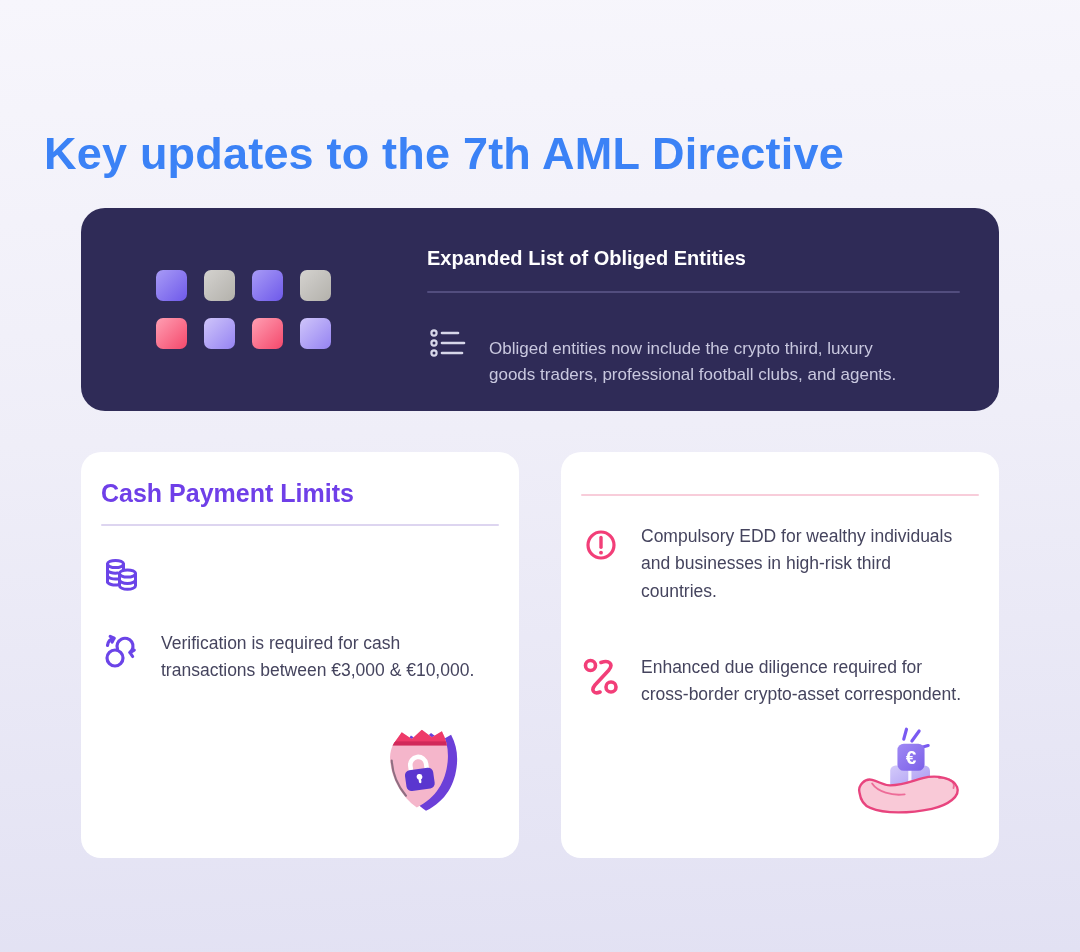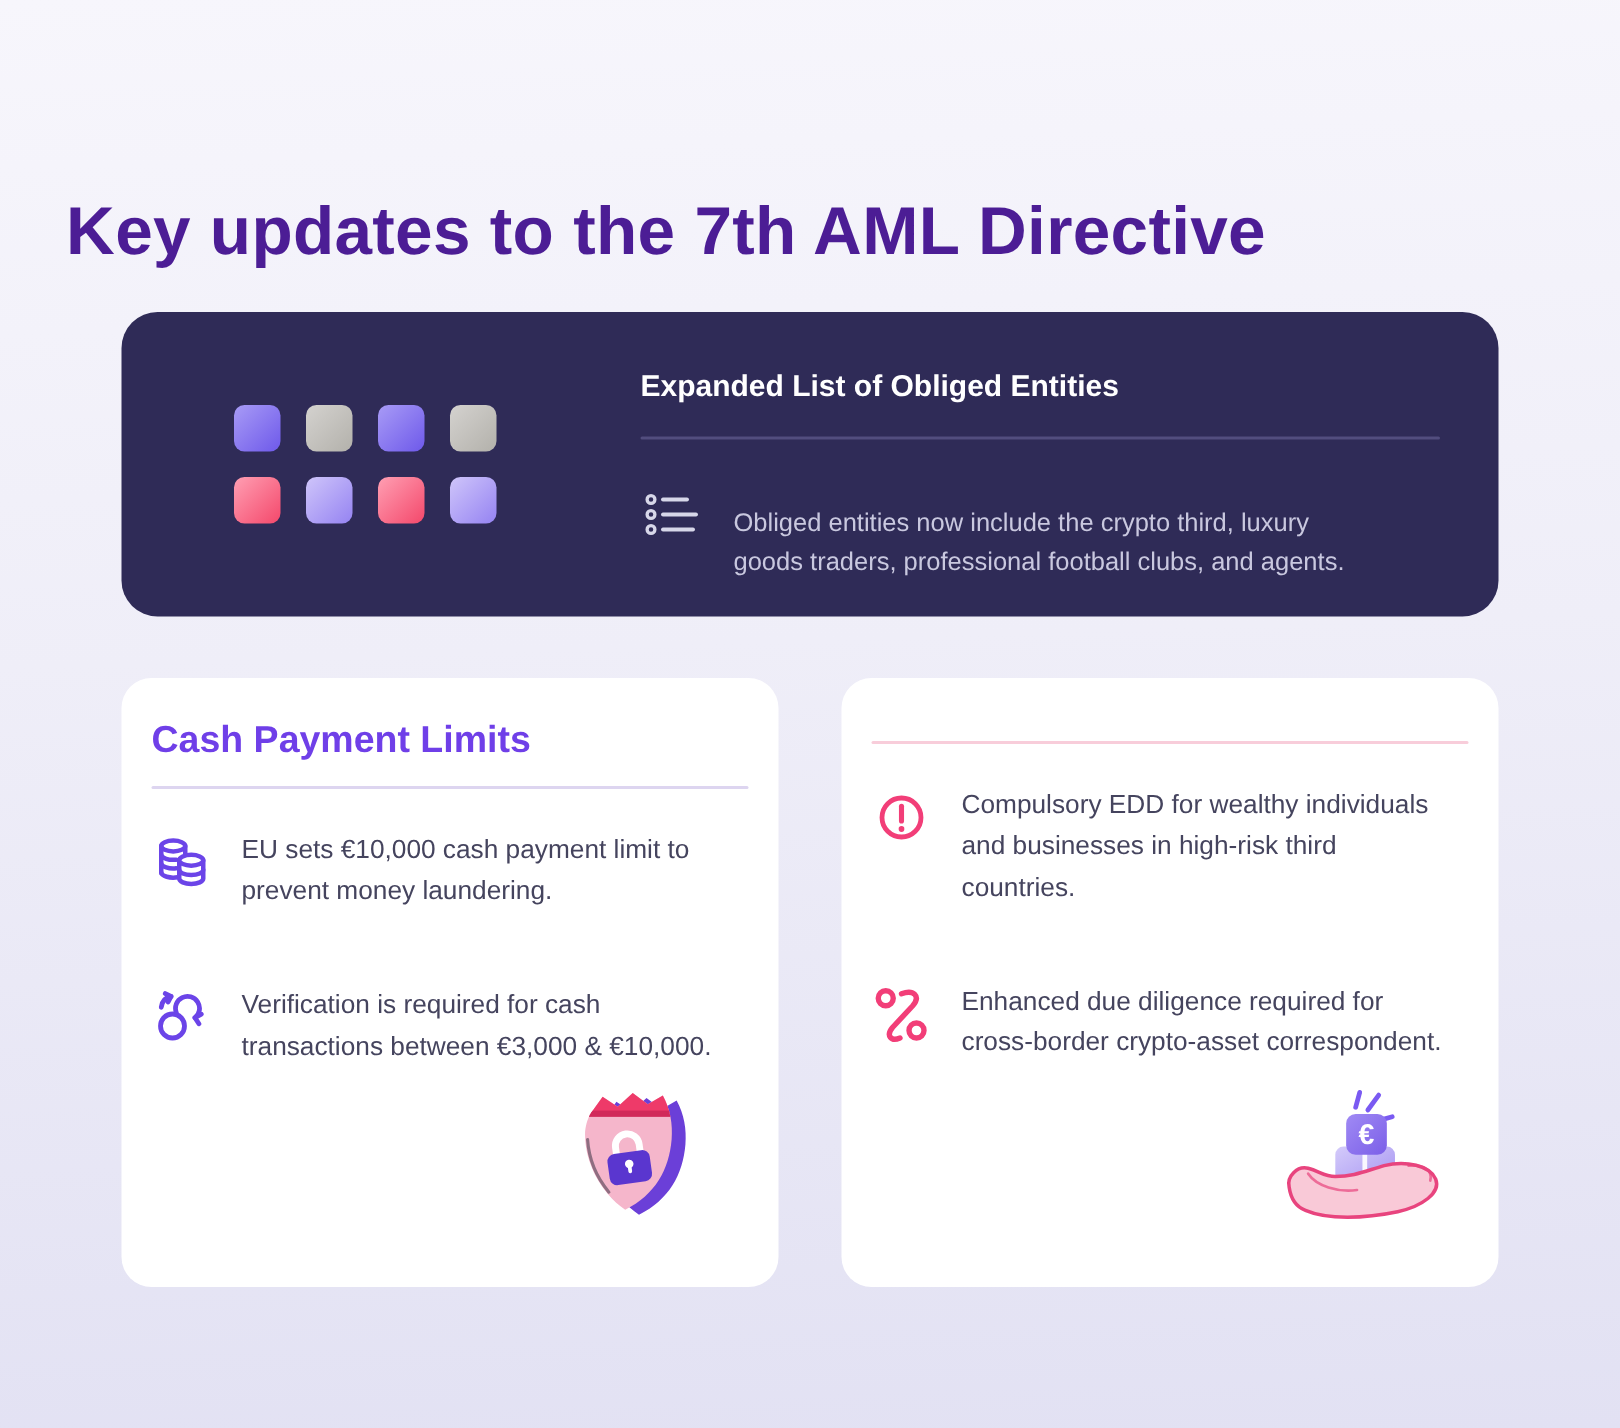--- a/index.html
+++ b/index.html
@@ -3,21 +3,21 @@
 <meta charset="utf-8">
 <style>
   html,body{margin:0;padding:0;}
   body{
     width:1080px;height:952px;position:relative;overflow:hidden;
     background:linear-gradient(178deg,#f7f6fc 0%,#efeef8 45%,#e2e1f3 100%);
     font-family:"Liberation Sans", sans-serif;
   }
   .page-title{
     position:absolute;top:98px;left:0;width:888px;text-align:center;
-    font-size:45px;font-weight:bold;color:#4c1d95;letter-spacing:.2px;
+    font-size:45px;font-weight:bold;color:#3b82f6;letter-spacing:.2px;
   }
   
   .banner{
     position:absolute;left:81px;top:208px;width:918px;height:203px;
     background:#2f2b57;border-radius:24px;
   }
   .squares{
     position:absolute;left:75px;top:62px;
     display:grid;grid-template-columns:repeat(4,31px);grid-auto-rows:31px;gap:17px;
   }
@@ -105,22 +105,20 @@
             <path d="M6.5,20.6 a8,3.6 0 0 0 10,3.3"></path>
             <path d="M6.5,26.6 a8,3.6 0 0 0 11,3.2"></path>
           </g>
           <g stroke="#6b44e8" stroke-width="3" stroke-linecap="round">
             <path d="M18.5,18.5 v12.2 a8,3.6 0 0 0 16,0 v-12.2" fill="#ffffff"></path>
             <ellipse cx="26.5" cy="18.5" rx="8" ry="3.6" fill="#ffffff"></ellipse>
             <path d="M18.5,24.8 a8,3.6 0 0 0 16,0" fill="none"></path>
           </g>
         </svg>
       </span>
-      <p class="item-text">EU sets €10,000 cash payment limit to
-prevent money laundering.</p>
     </div>
     <div class="item">
       <span class="item-icon">
         <svg width="40" height="40" viewBox="0 0 40 40">
           <g stroke="#6b44e8" stroke-width="3.2" fill="none" stroke-linecap="round" stroke-linejoin="round">
             <circle cx="14" cy="26" r="8"></circle>
             <path d="M16.5,17 A8,8 0 1 1 29,20.5"></path>
             <path d="M29,20.5 l4.2,-2.4 M29,20.5 l2.6,4.0"></path>
             <path d="M6.5,13.5 C7,9.5 9.5,7 13,6.3"></path>
             <path d="M13,6.3 l-3.8,-1.9 M13,6.3 l-1.9,3.7"></path>

